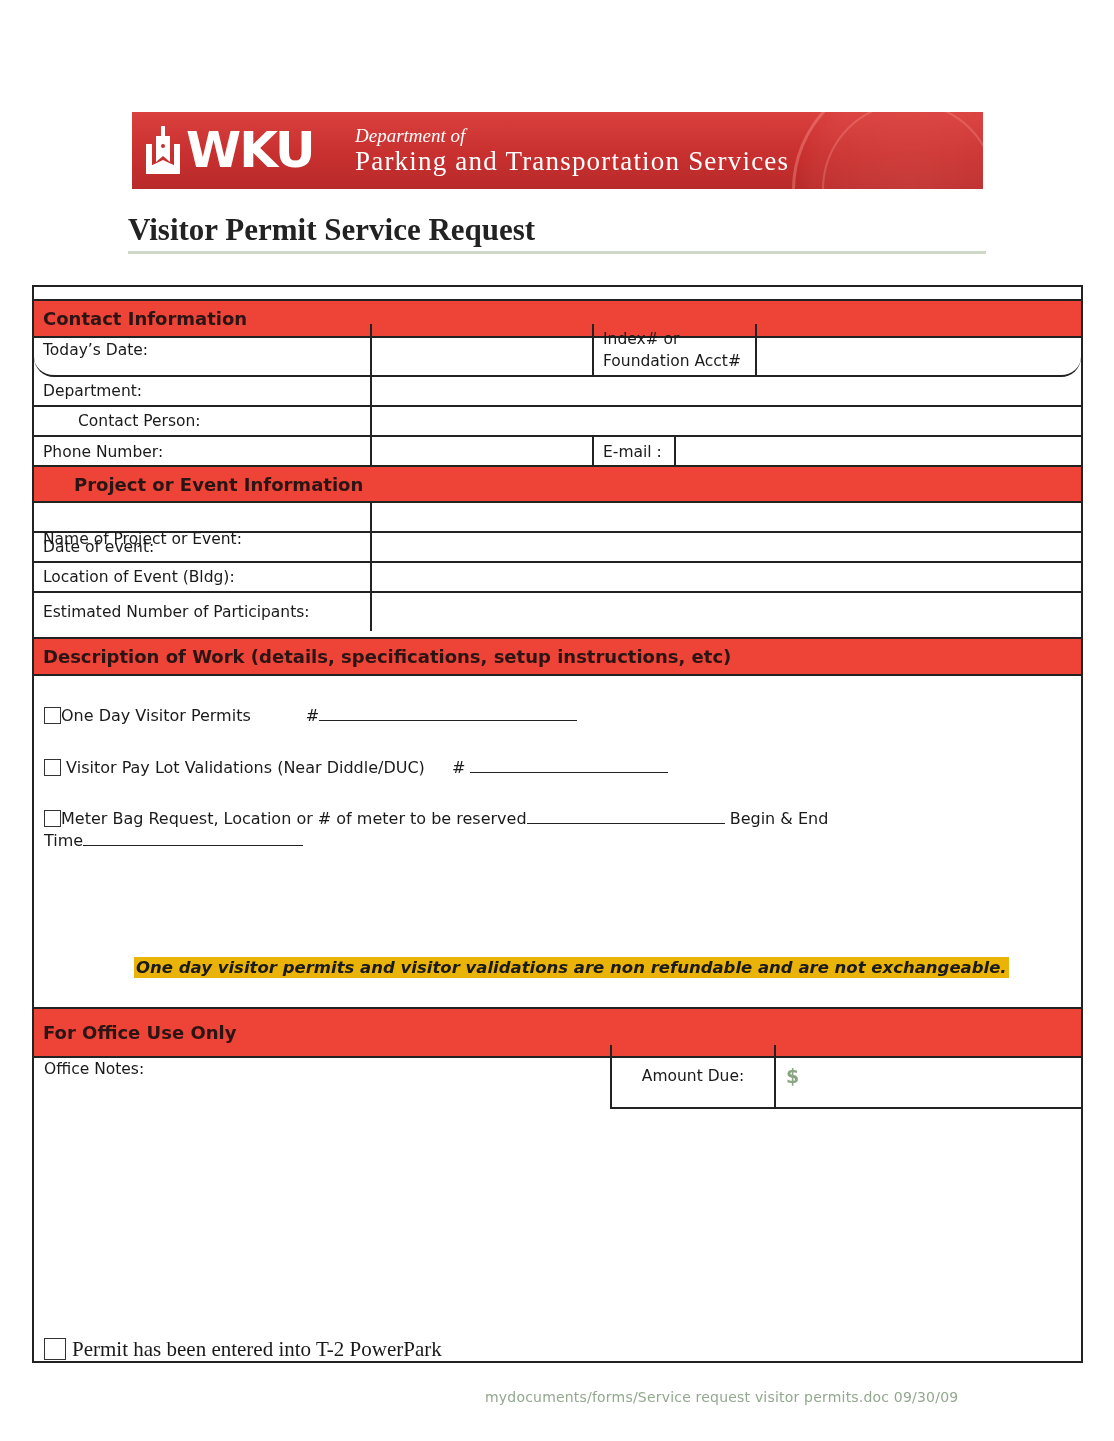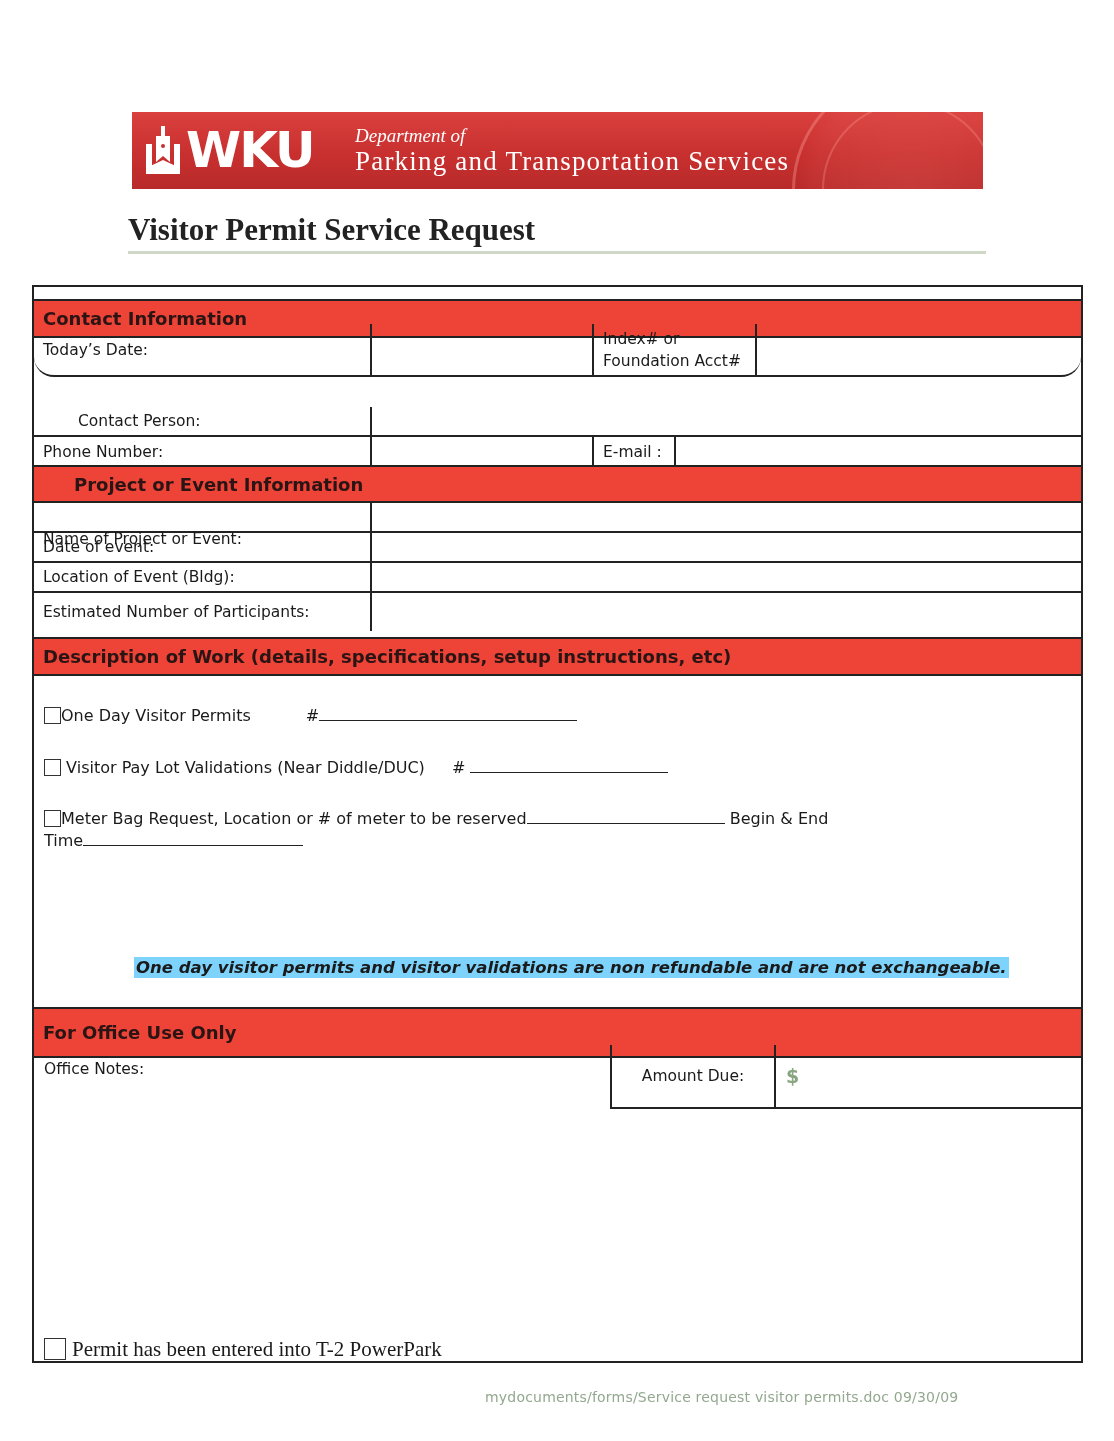--- a/index.html
+++ b/index.html
@@ -28,21 +28,21 @@
       font-family: "DejaVu Sans", sans-serif; font-weight: bold; font-size: 18px; color: #2a1414; padding-left: 9px; display: flex; align-items: center; }
     .row { position: absolute; left: 0; width: 1047px; border-bottom: 2px solid #222; box-sizing: border-box; }
     .cell { position: absolute; top: 0; bottom: 0; box-sizing: border-box; display: flex; align-items: center; font-size: 15.5px; padding-left: 9px; }
     .vline { border-left: 2px solid #222; }
     .label2 { line-height: 22px; }
 
     .desc { position: absolute; left: 0; top: 389px; width: 1047px; height: 332px; }
     .opt { position: absolute; font-size: 16px; white-space: nowrap; }
     .cb { display: inline-block; width: 17px; height: 17px; border: 1.5px solid #333; vertical-align: -3px; box-sizing: border-box; background: #fff; }
     .line { display: inline-block; border-bottom: 1.5px solid #222; height: 14px; vertical-align: baseline; }
-    .note { position: absolute; left: 100px; top: 281px; background: #7dd3fc; font-weight: bold; font-style: italic; font-size: 16.5px; padding: 1px 2px; color: #1a1a1a; white-space: nowrap; }
+    .note { position: absolute; left: 100px; top: 281px; background: #eab308; font-weight: bold; font-style: italic; font-size: 16.5px; padding: 1px 2px; color: #1a1a1a; white-space: nowrap; }
 
     .office-notes { position: absolute; left: 10px; top: 773px; font-size: 15.5px; }
     .amount-box { position: absolute; left: 576px; top: 758px; width: 471px; height: 64px; border-left: 2px solid #222; border-bottom: 2px solid #222; box-sizing: border-box; }
     .amount-label { position: absolute; left: 0; top: 0; width: 164px; height: 62px; display: flex; align-items: center; justify-content: center; font-size: 15.5px; border-right: 2px solid #222; box-sizing: border-box; }
     .amount-val { position: absolute; left: 174px; top: 0; height: 62px; display: flex; align-items: center; font-size: 19px; font-weight: bold; color: #8aa582; }
 
     .t2 { position: absolute; left: 10px; top: 1050px; font-family: "Liberation Serif", serif; font-size: 21px; white-space: nowrap; }
     .t2 .cb { width: 22px; height: 22px; margin-right: 6px; vertical-align: -4px; }
 
     .footer { position: absolute; left: 485px; top: 1389px; font-size: 14px; color: #93a88f; letter-spacing: 0.2px; white-space: nowrap; }
@@ -80,20 +80,24 @@
   <div class="row" style="top:37px;height:53px;border-radius:20px;">
     <div class="cell" style="left:0;width:336px;">Today’s Date:</div>
     <div class="cell vline" style="left:336px;width:222px;"></div>
     <div class="cell vline label2" style="left:558px;width:163px;flex-direction:column;align-items:flex-start;justify-content:center;">
       <span>Index# or</span>
       <span>Foundation Acct#</span>
     </div>
     <div class="cell vline" style="left:721px;width:326px;"></div>
   </div>
 
+  <div class="row" style="top:90px;height:30px;">
+    <div class="cell" style="left:0;width:336px;">Department:</div>
+    <div class="cell vline" style="left:336px;width:711px;"></div>
+  </div>
 
   <div class="row" style="top:120px;height:30px;">
     <div class="cell" style="left:0;width:336px;padding-left:44px;">Contact Person:</div>
     <div class="cell vline" style="left:336px;width:711px;"></div>
   </div>
 
   <div class="row" style="top:150px;height:30px;border-bottom:none;">
     <div class="cell" style="left:0;width:336px;">Phone Number:</div>
     <div class="cell vline" style="left:336px;width:222px;"></div>
     <div class="cell vline" style="left:558px;width:82px;">E-mail :</div>

